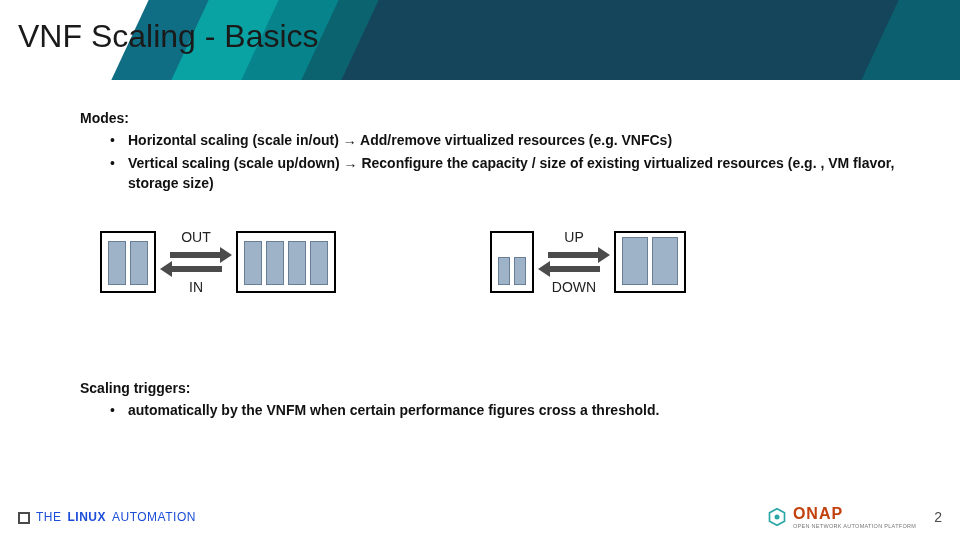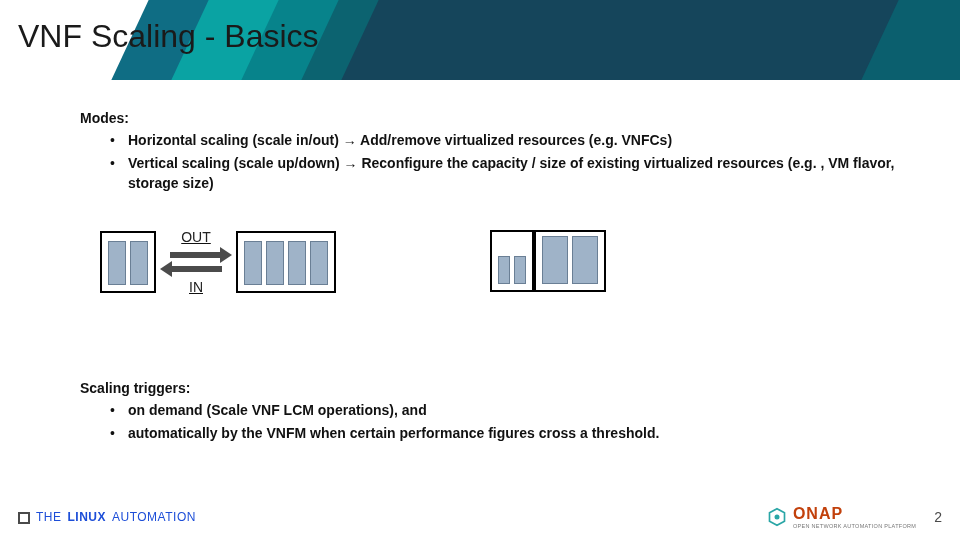--- a/index.html
+++ b/index.html
@@ -21,21 +21,21 @@
   .content { position: absolute; left: 80px; top: 108px; right: 40px; font-size: 14px; line-height: 1.45; }
   .heading { font-weight: 700; margin-bottom: 2px; }
   ul.bullets { list-style: none; margin-left: 30px; }
   ul.bullets li { position: relative; padding-left: 18px; margin-bottom: 2px; }
   ul.bullets li::before { content: "•"; position: absolute; left: 0; top: 0; }
   .u { text-decoration: underline; }
   b { font-weight: 700; }
 
   
   .diagrams { position: absolute; left: 100px; top: 230px; width: 780px; height: 110px; }
-  .group { position: absolute; top: 0; display: flex; align-items: center; text-decoration: underline; }
+  .group { position: absolute; top: 0; display: flex; align-items: center; }
   .boxset { border: 2px solid #000; padding: 6px; display: flex; gap: 4px; align-items: flex-end; height: 62px; }
   .bar { background: #9fb3c8; border: 1px solid #6a7f95; }
   .bar.norm { width: 18px; height: 44px; }
   .bar.sm { width: 12px; height: 28px; }
   .bar.lg { width: 26px; height: 48px; }
 
   .arrowcol { display: flex; flex-direction: column; align-items: center; justify-content: center; gap: 8px; margin: 0 8px; width: 64px; }
   .albl { font-size: 14px; color: #222; line-height: 1; }
   .arrow-r, .arrow-l { position: relative; height: 6px; width: 52px; background: #4b4b4b; }
   .arrow-r::after { content: ""; position: absolute; right: -10px; top: -5px; border-left: 12px solid #4b4b4b; border-top: 8px solid transparent; border-bottom: 8px solid transparent; }
@@ -101,31 +101,36 @@
         <div class="bar norm"></div>
         <div class="bar norm"></div>
       </div>
     </div>
 
     <div class="group" style="left:390px">
       <div class="boxset">
         <div class="bar sm"></div>
         <div class="bar sm"></div>
       </div>
+      <div class="arrowcol">
+        <div class="albl">UP</div>
+        <div class="arrow-r"></div>
+        <div class="arrow-l"></div>
+        <div class="albl">DOWN</div>
+      </div>
       <div class="boxset">
         <div class="bar lg"></div>
         <div class="bar lg"></div>
       </div>
     </div>
   </div>
 
   <div class="triggers">
     <div class="heading">Scaling triggers:</div>
     <ul class="bullets">
-      <li><b>on demand (Scale VNF LCM operations), and</b></li>
       <li><b>automatically by the VNFM when certain performance figures cross a threshold.</b></li>
     </ul>
   </div>
 
   <div class="footer">
     <div class="lf">
       <span class="sq"></span>
       <span>THE</span>
       <b>LINUX</b>
       <span>AUTOMATION</span>

